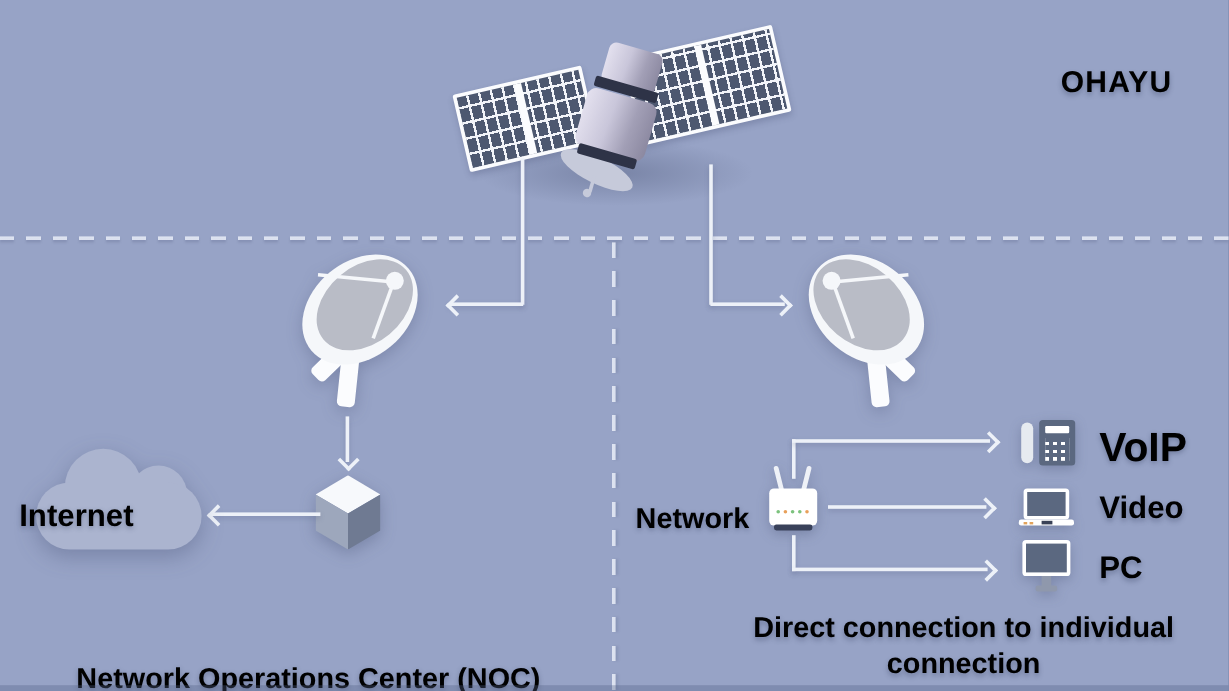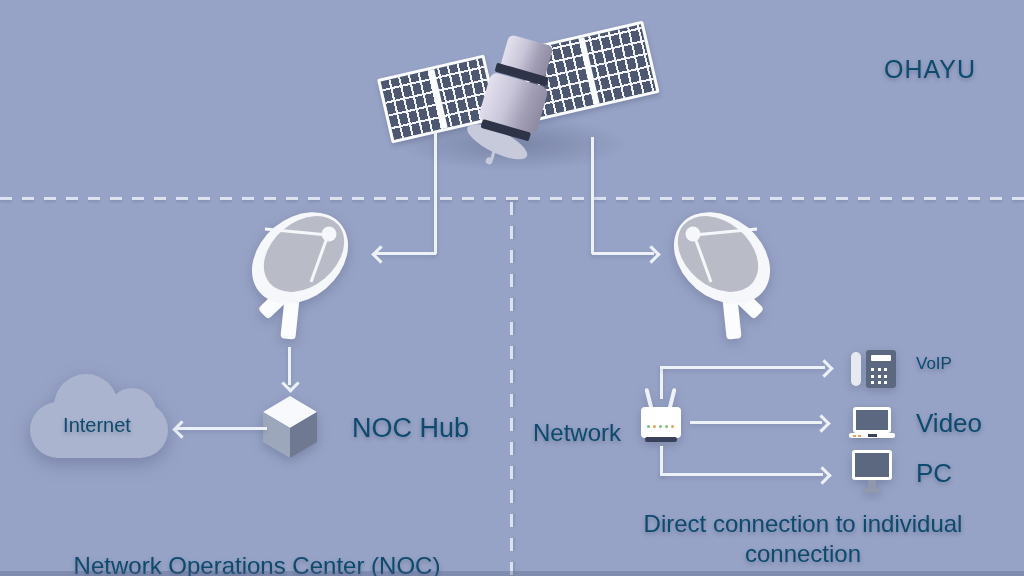--- a/index.html
+++ b/index.html
@@ -4,21 +4,21 @@
 <style>
   html,body{margin:0;padding:0;background:#6d7a9c;}
   #stage{
     position:relative;width:1024px;height:576px;overflow:hidden;
     background:#97a3c6;
     font-family:"Liberation Sans",sans-serif;
     -webkit-font-smoothing:antialiased;
   }
   .abs{position:absolute;}
   .lbl{
-    position:absolute;color:#0c4a6e;font-weight:400;
+    position:absolute;color:#000000;font-weight:700;
     text-shadow:0 2px 4px rgba(47,57,90,.38);
     white-space:nowrap;
   }
   
   .sline{position:absolute;background:#edf1f8;filter:drop-shadow(0 2px 2px rgba(55,65,100,.22));}
   .dash-h{position:absolute;height:3px;
     background:repeating-linear-gradient(90deg,rgba(233,238,248,.85) 0 12px,rgba(0,0,0,0) 12px 22px);
     filter:drop-shadow(0 2px 1px rgba(55,65,100,.22));}
   .dash-v{position:absolute;width:3px;
     background:repeating-linear-gradient(180deg,rgba(233,238,248,.85) 0 13px,rgba(0,0,0,0) 13px 24px);
@@ -152,31 +152,30 @@
   </svg>
 
   <div class="sline" style="left:288px;top:347px;width:3px;height:38px;"></div>
   <div class="chev d" style="left:284px;top:377px;"></div>
 
   <svg class="abs" style="left:263px;top:396px;filter:drop-shadow(0 4px 6px rgba(50,60,95,.28));" width="54" height="62" viewBox="0 0 54 62">
     <polygon points="27,0 54,16 27,32 0,16" fill="#f7f9fc"></polygon>
     <polygon points="0,16 27,32 27,62 0,46" fill="#9da7bc"></polygon>
     <polygon points="27,32 54,16 54,46 27,62" fill="#6f7a92"></polygon>
   </svg>
-  <div class="lbl" style="left:352px;top:413px;font-size:27px;">NOC Hub</div>
 
   <div class="sline" style="left:175px;top:427px;width:92px;height:3px;"></div>
   <div class="chev l" style="left:175px;top:423px;"></div>
 
   <div class="abs cloud">
     <div class="h1"></div>
     <div class="h2"></div>
     <div class="base"></div>
   </div>
-  <div class="lbl" style="left:28px;top:414px;width:138px;text-align:center;font-size:20px;">Internet</div>
+  <div class="lbl" style="left:16px;top:414px;width:138px;text-align:left;font-size:26px;">Internet</div>
 
   <div class="lbl" style="left:507px;top:386px;width:140px;text-align:center;font-size:24px;line-height:31px;white-space:normal;">
     <br>
     <span>Network</span>
   </div>
   <div class="abs router">
     <div class="ant a1"></div>
     <div class="ant a2"></div>
     <div class="rbody"></div>
     <div class="leds">
@@ -199,21 +198,21 @@
   <div class="sline" style="left:660px;top:446px;width:3px;height:30px;"></div>
   <div class="sline" style="left:660px;top:473px;width:163px;height:3px;"></div>
   <div class="chev r" style="left:816px;top:469px;"></div>
 
   <div class="abs devicon phone">
     <div class="handset"></div>
     <div class="pbody"></div>
     <div class="pdisplay"></div>
     <div class="keypad"></div>
   </div>
-  <div class="lbl" style="left:916px;top:354px;font-size:17px;">VoIP</div>
+  <div class="lbl" style="left:916px;top:354px;font-size:34px;">VoIP</div>
 
   <div class="abs devicon laptop">
     <div class="lscreen"></div>
     <div class="lpanel"></div>
     <div class="lbase"></div>
     <div class="ldot1"></div>
     <div class="ldot2"></div>
     <div class="lnotch"></div>
   </div>
   <div class="lbl" style="left:916px;top:408px;font-size:26px;">Video</div>

